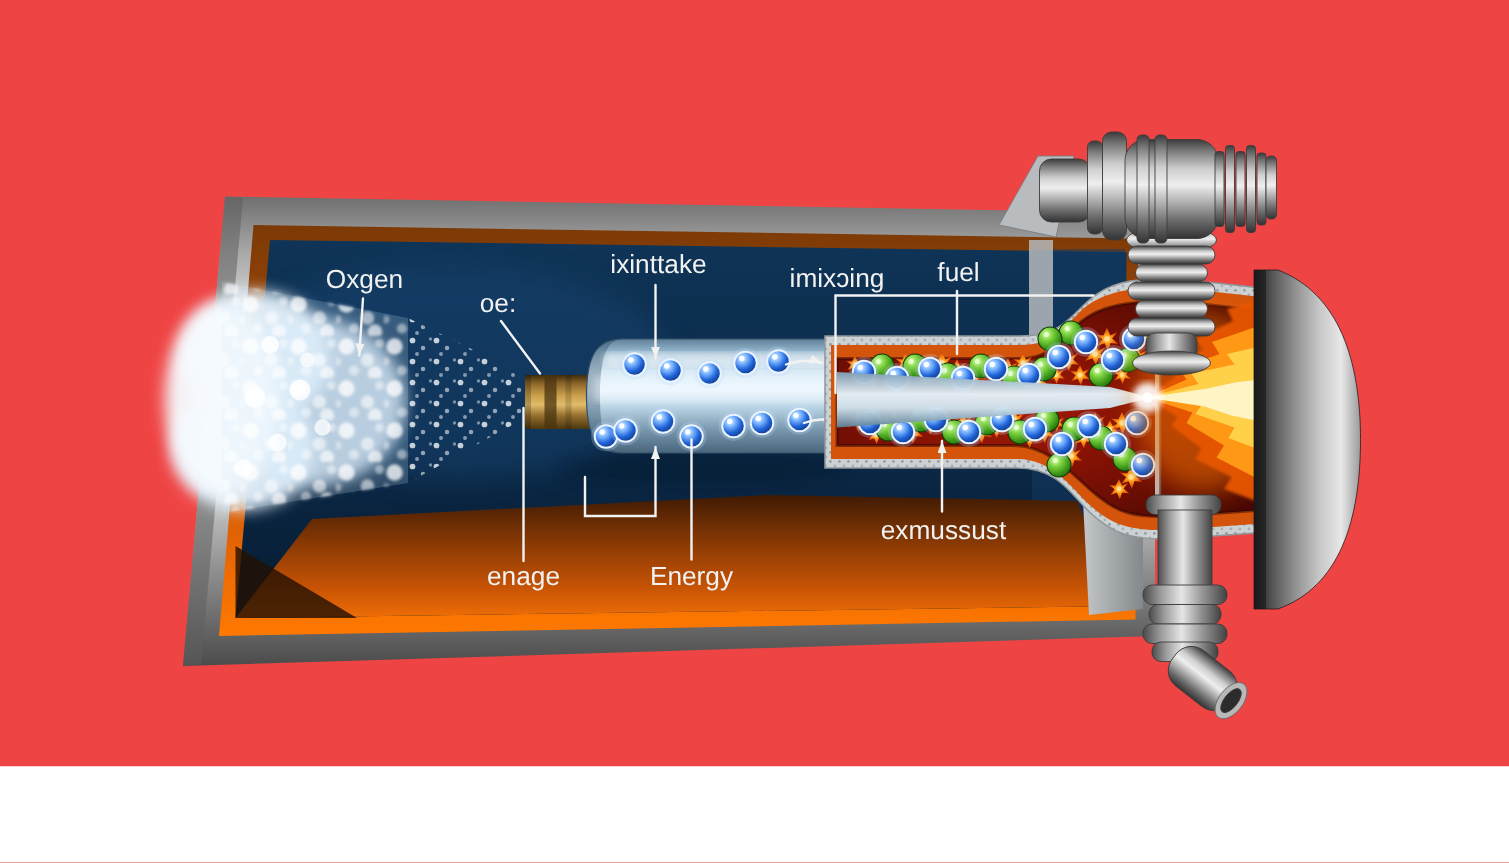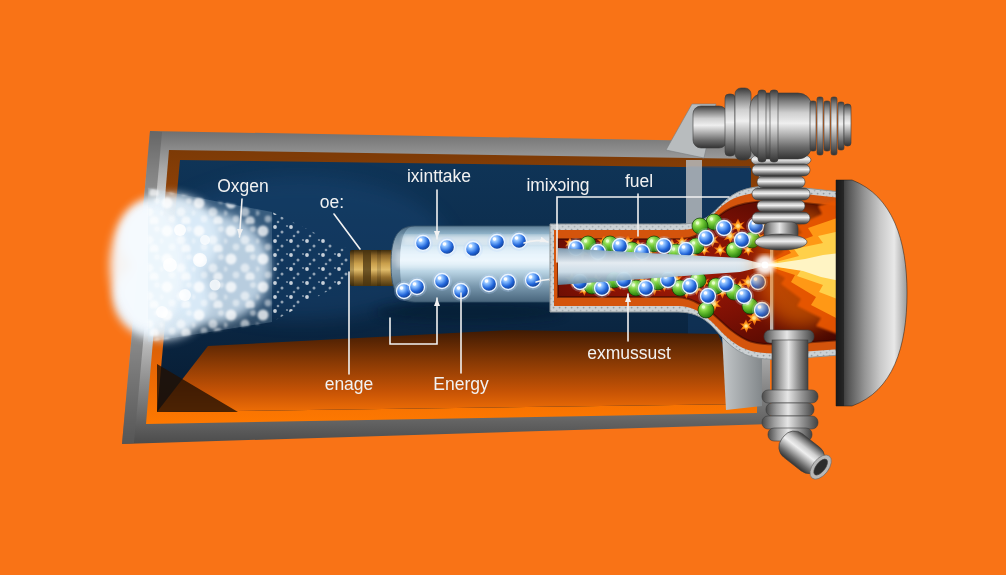--- a/index.html
+++ b/index.html
@@ -1,16 +1,16 @@
 <!DOCTYPE html>
 <html><head>
 <meta charset="utf-8">
 <style>
   html,body{margin:0;padding:0;background:#ffffff;}
-  .stage{position:relative;width:1006px;height:575px;background:#f97316;overflow:hidden;
+  .stage{position:relative;width:1006px;height:511px;background:#ef4444;overflow:hidden;
          font-family:"Liberation Sans","DejaVu Sans",sans-serif;}
   svg{display:block;}
   .lbl{font-size:17.5px;fill:#f2f2f2;text-anchor:middle;
        font-family:"Liberation Sans","DejaVu Sans",sans-serif;}
   .lead{stroke:#f2f2f2;stroke-width:1.6;fill:none;stroke-linecap:round;}
 </style>
 </head>
 <body>
 
 <div class="stage">

